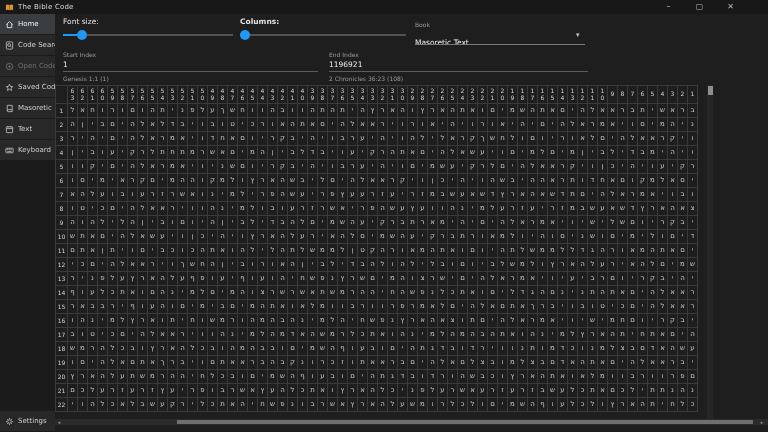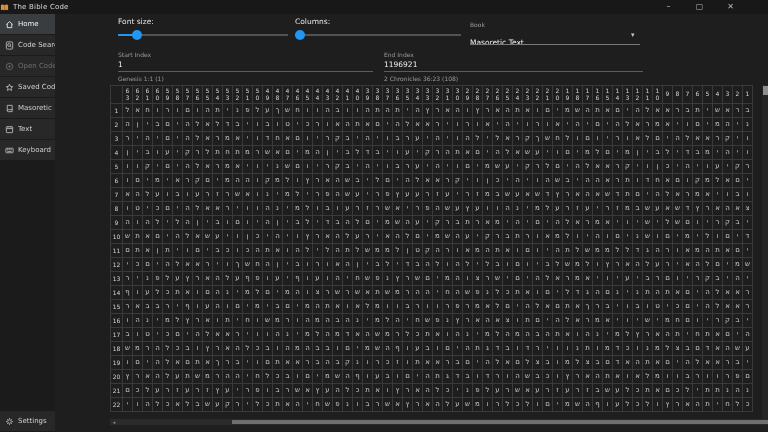--- a/index.html
+++ b/index.html
@@ -1,29 +1,29 @@
 <!DOCTYPE html>
 <html><head>
 <meta charset="utf-8">
 <style>
   * { margin:0; padding:0; box-sizing:border-box; }
   html,body { width:768px; height:432px; overflow:hidden; background:#1e1e1e;
               font-family:"DejaVu Sans", sans-serif; }
 
   
   .titlebar { height:14px; background:#181818; display:flex; align-items:center;
-              color:#d8d8d8; }
+              padding-left:5px; color:#d8d8d8; }
   .titlebar .app-icon { width:9px; height:9px; margin-right:4px; flex:0 0 auto; }
   .titlebar .title { font-size:7px; letter-spacing:.2px; }
   .titlebar .spacer { flex:1; }
   .win-btn { width:31px; text-align:center; font-size:8px; color:#b8b8b8; line-height:14px; }
   .win-pad { width:22px; }
 
   
-  .app { display:flex; height:418px;justify-content:space-between; }
+  .app { display:flex; height:418px; }
   .sidebar { width:55px; background:#1b1b1b; display:flex; flex-direction:column; }
   .side-item { height:20px; margin-bottom:1px; background:#282828; display:flex;
                align-items:center; padding-left:5px; gap:4px; color:#cfcfcf;
                font-size:7px; white-space:nowrap; overflow:hidden; }
   .side-item.selected { background:#3a3d40; color:#f2f2f2; }
   .side-item.disabled { color:#6e6e6e; }
   .side-item svg { flex:0 0 auto; }
   .side-spacer { flex:1; background:#1b1b1b; }
 
   .main { position:relative; width:658px; background:#1e1e1e; }
@@ -145,21 +145,21 @@
 
   <div class="main">
 
     <span class="lab-big" style="left:8px; top:3px;">Font size:</span>
     <div class="slider" style="left:8px; top:16px; width:170px;">
       <div class="track"></div>
       <div class="fill" style="width: 11%;"></div>
       <div class="thumb" style="left: 11%;"></div>
     </div>
 
-    <span class="lab-big" style="left:185px; top:3px;">Columns:</span>
+    <span class="lab-big" style="left:185px; top:3px;font-weight:bold;">Columns:</span>
     <div class="slider" style="left:185px; top:16px; width:166px;">
       <div class="track"></div>
       <div class="fill" style="width: 3%;"></div>
       <div class="thumb" style="left: 3%;"></div>
     </div>
 
     <span class="lab-sm" style="left:360px; top:7px;">Book</span>
     <span class="val" style="left:360px; top:24px;">Masoretic Text</span>
     <span class="caret" style="left:521px; top:17px;">▾</span>
     <div class="underline book-underline" style="left:360px; top:30px; width:170px;"></div>

